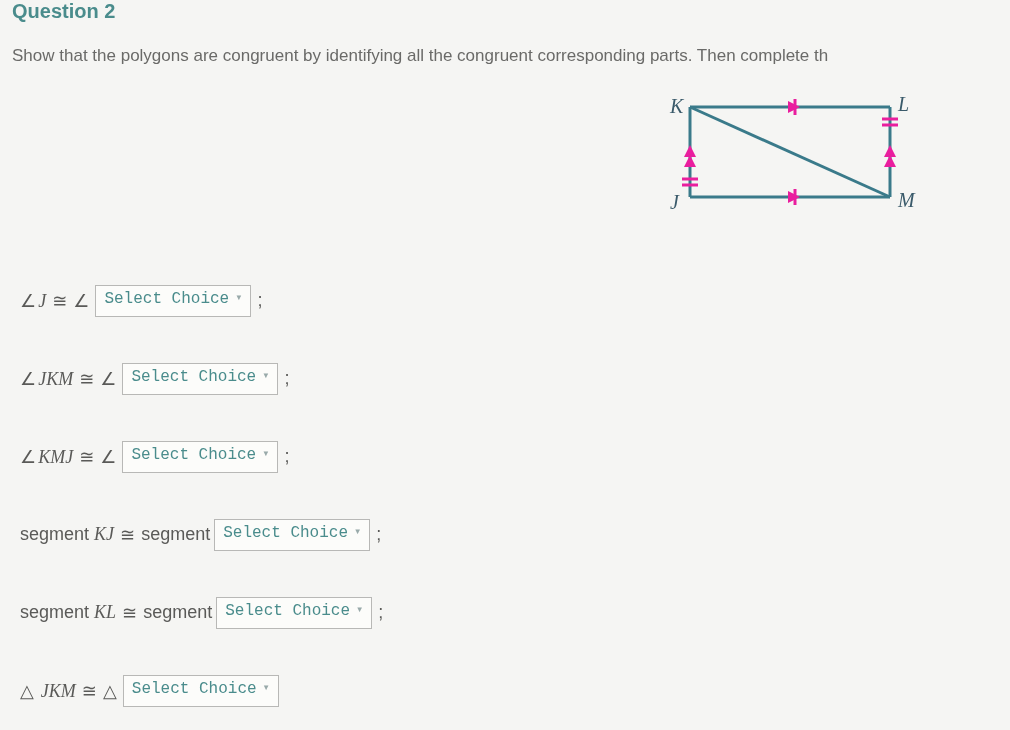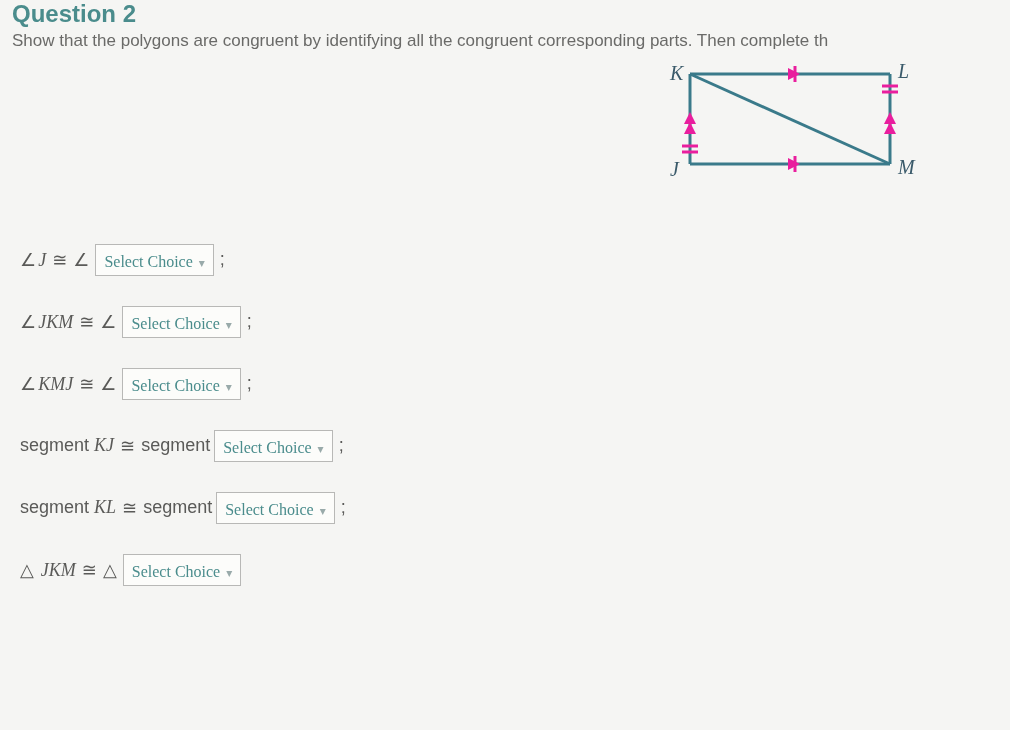--- a/index.html
+++ b/index.html
@@ -8,27 +8,29 @@
       background: #f5f5f3;
       width: 1010px;
       height: 730px;
       padding: 0;
       overflow: hidden;
       color: #555;
     }
     .question-header {
       color: #4a8c8c;
       font-weight: bold;
-      font-size: 24px;
+      font-size: 20px;
       padding: 0 0 0 12px;
+      margin-bottom: 20px;
     }
     .prompt {
       color: #6a6a68;
       font-size: 17px;
       padding: 0 12px;
+      margin-bottom: 18px;
       line-height: 1.5;
     }
     .diagram-wrap {
       position: relative;
       width: 300px;
       height: 140px;
       margin-left: 640px;
       margin-bottom: 50px;
     }
     .answers {
@@ -56,29 +58,29 @@
       font-style: normal;
       padding: 0 6px;
     }
     .angle-sym, .tri-sym {
       font-family: Arial, sans-serif;
       font-style: normal;
       padding-right: 2px;
     }
     .select {
       display: inline-flex;
-      align-items: flex-end;
+      align-items: flex-start;
       border: 1px solid #b8b8b6;
       background: #fcfcfa;
       color: #4a8c8c;
       padding: 4px 8px;
-      margin: 0 4px;
+      margin: 8px 4px;
       cursor: pointer;
       font-style: normal;
-      font-family: Liberation Serif, serif;
+      font-family: Liberation Mono, monospace;
       font-size: 16px;
       height: 32px;
     }
     .chev {
       margin-left: 6px;
       color: #9aa;
       font-size: 12px;
     }
     .semi {
       font-style: normal;

